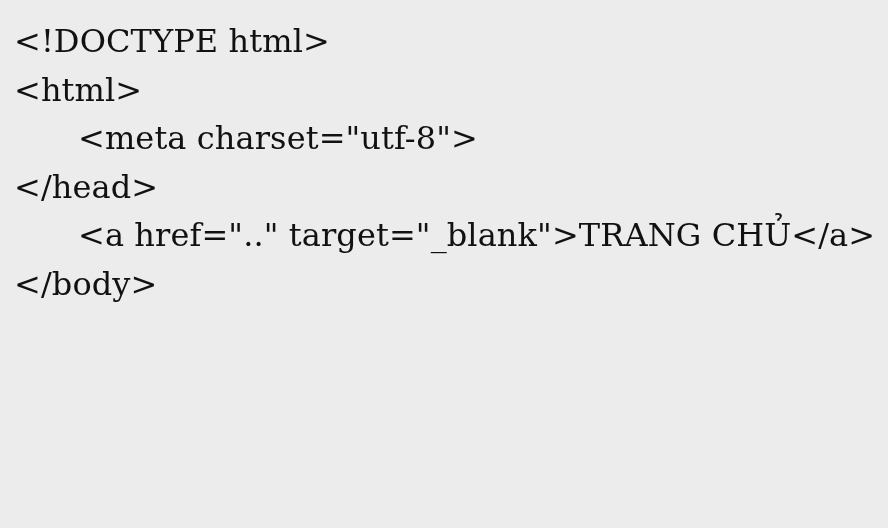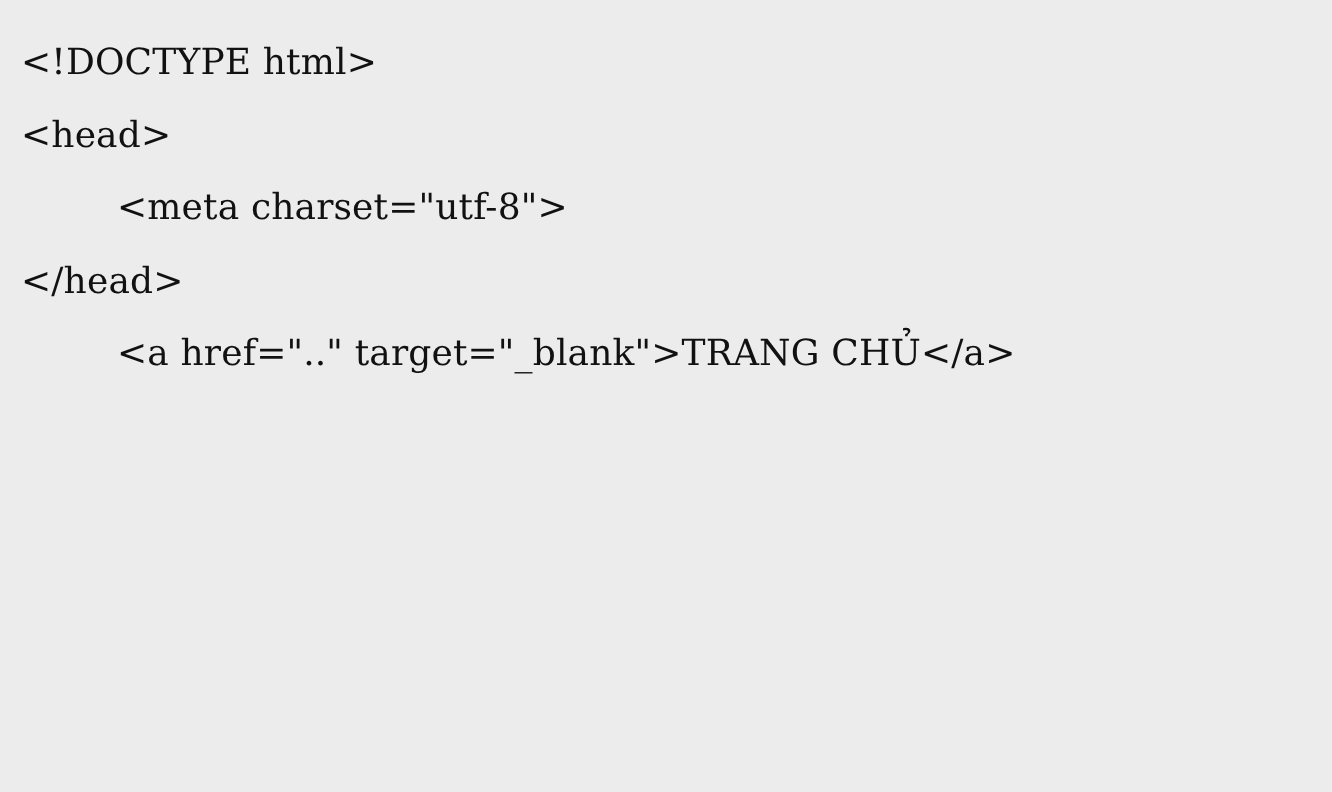--- a/index.html
+++ b/index.html
@@ -10,33 +10,34 @@
       width: 888px;
       height: 528px;
       background: #ececec;
       overflow: hidden;
       font-family: "DejaVu Serif", "Liberation Serif", serif;
       color: #111111;
     }
     .code-block {
       box-sizing: border-box;
       padding: 17px 10px 0 14px;
-      font-size: 24px;
+      font-size: 32px;
       line-height: 48.6px;
     }
     .code-line {
       white-space: pre;
       letter-spacing: 0.1px;
     }
     .code-line.indent {
       padding-left: 64px;
     }
   </style>
 </head>
 <body>
 
 <div class="code-block">
   <div class="code-line">&lt;!DOCTYPE html&gt;</div>
-  <div class="code-line">&lt;head&gt;</div>
+  <div class="code-line">&lt;html&gt;</div>
   <div class="code-line indent">&lt;meta charset="utf-8"&gt;</div>
   <div class="code-line">&lt;/head&gt;</div>
   <div class="code-line indent">&lt;a href=".." target="_blank"&gt;TRANG CHỦ&lt;/a&gt;</div>
+  <div class="code-line">&lt;/body&gt;</div>
 </div>
 
 </body></html>

